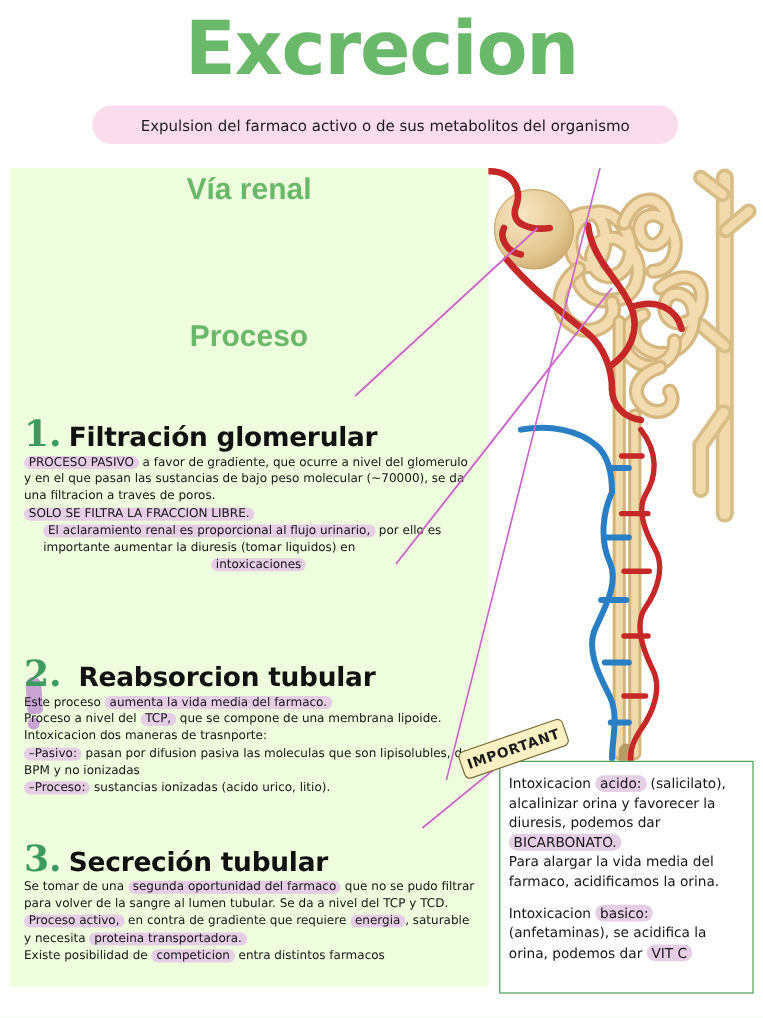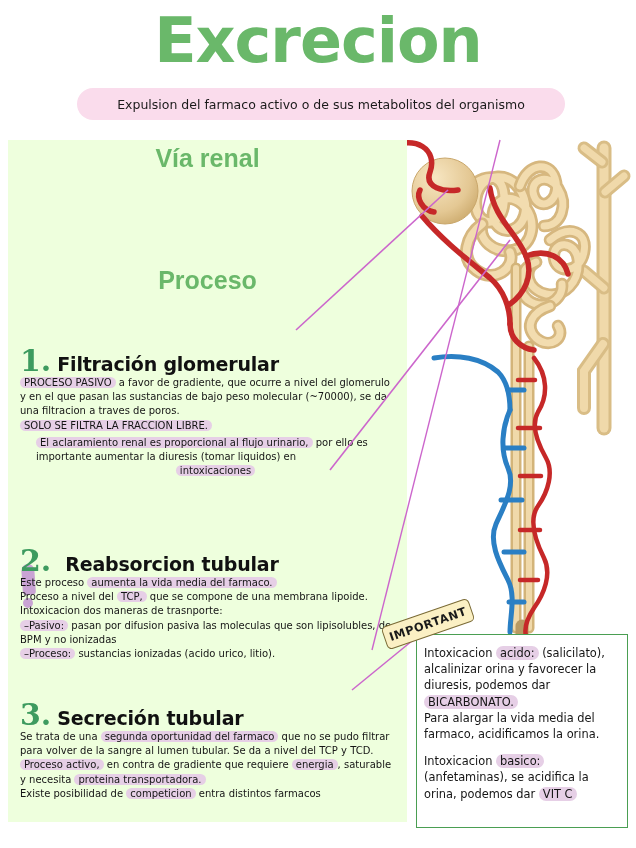--- a/index.html
+++ b/index.html
@@ -93,21 +93,21 @@
   }
   .step-num {
     font-size: 30px;
     font-weight: bold;
     color: #3d9b5f;
     line-height: 0.9;
     margin-right: 6px;
     font-family: "DejaVu Serif", serif;
   }
   .step-title {
-    font-size: 19px;
+    font-size: 22px;
     font-weight: bold;
     color: #111111;
     letter-spacing: -0.2px;
     margin-top: 45px;
   }
   .step-body {
     padding: 0 8px 0 12px;
     font-size: 10px;
     line-height: 1.42;
     color: #151515;
@@ -353,21 +353,21 @@
         <p><span class="hl">–Proceso:</span> <span>sustancias ionizadas (acido urico, litio).</span></p>
       </div>
     </div>
 
     <div class="step" style="top:522px;left:0;">
       <div class="step-head">
         <span class="step-num">3.</span>
         <span class="step-title">Secreción tubular</span>
       </div>
       <div class="step-body">
-        <p><span>Se trata de una</span> <span class="hl">segunda oportunidad del farmaco</span> <span>que no se pudo filtrar para volver de la sangre al lumen tubular. Se da a nivel del TCP y TCD.</span></p>
+        <p><span>Se tomar de una</span> <span class="hl">segunda oportunidad del farmaco</span> <span>que no se pudo filtrar para volver de la sangre al lumen tubular. Se da a nivel del TCP y TCD.</span></p>
         <p><span class="hl">Proceso activo,</span> <span>en contra de gradiente que requiere</span> <span class="hl">energia</span><span>, saturable y necesita</span> <span class="hl">proteina transportadora.</span></p>
         <p><span>Existe posibilidad de</span> <span class="hl">competicion</span> <span>entra distintos farmacos</span></p>
       </div>
     </div>
   </div>
 
   <svg class="pointers" viewBox="0 0 636 848">
     <line x1="296" y1="330" x2="448" y2="190" stroke="#cc66cc" stroke-width="1.6"></line>
     <line x1="330" y1="470" x2="510" y2="240" stroke="#cc66cc" stroke-width="1.6"></line>
     <line x1="372" y1="650" x2="500" y2="140" stroke="#cc66cc" stroke-width="1.4"></line>

